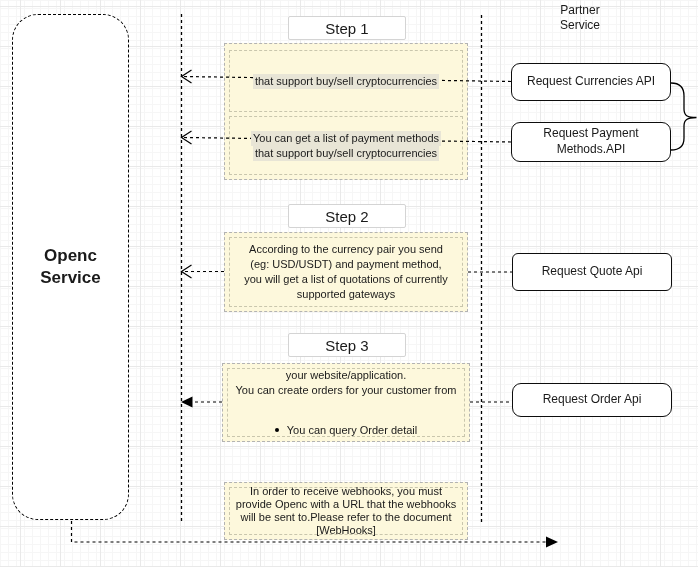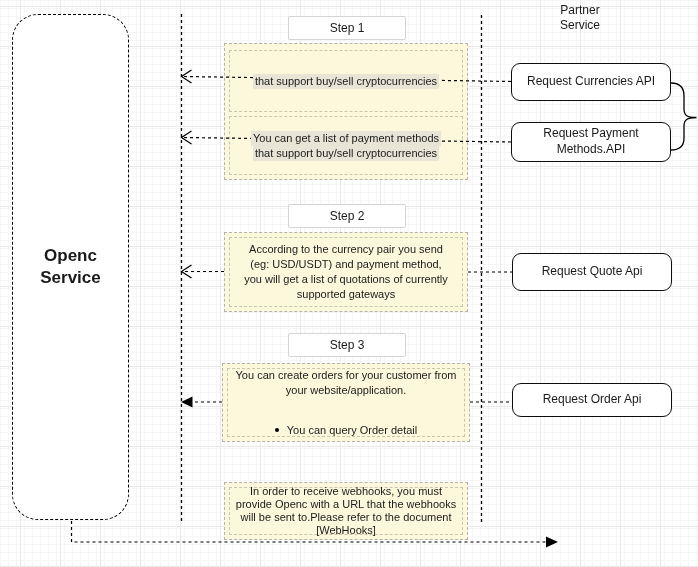--- a/index.html
+++ b/index.html
@@ -27,21 +27,21 @@
 
   .actor-partner {
     left:543px; top:3px; width:74px; text-align:center;
     font-size:12px; line-height:15px; z-index:10;
   }
 
   .step-header {
     left:288px; width:118px; height:24px;
     background:#fff; border:1px solid #d4d4d4; border-radius:2px;
     display:flex; align-items:center; justify-content:center;
-    font-size:12px; z-index:2;
+    font-size:15px; z-index:2;
   }
 
   .note-box {
     left:224px; width:244px;
     background:#fdf8dc; border:1px dashed #b3b3b3;
   }
   .inner-box {
     position:absolute; border:1px dashed #c9c6ad;
     display:flex; flex-direction:column; align-items:center; justify-content:center;
     text-align:center; font-size:11px; line-height:15px;
@@ -95,22 +95,22 @@
     <div class="inner-box" style="left:4px; top:4px; width:234px; height:70px;text-align:right;">
       <span class="pl">According to the currency pair you send</span>
       <span class="pl">(eg: USD/USDT) and payment method,</span>
       <span class="pl">you will get a list of quotations of currently</span>
       <span class="pl">supported gateways</span>
     </div>
   </div>
 
   <div class="abs note-box" style="left:222px; top:363px; width:248px; height:79px;">
     <div class="inner-box" style="left:4px; top:4px; width:238px; height:69px;">
+      <span class="pl">your website/application.</span>
       <span class="pl">You can create orders for your customer from</span>
-      <span class="pl">your website/application.</span>
       <span class="bullet-row">
         <span class="bullet-dot"></span>
         <span>You can query Order detail</span>
       </span>
     </div>
   </div>
 
   <div class="abs note-box" style="top:482px; height:58px;">
     <div class="inner-box" style="left:4px; top:4px; width:234px; height:48px; line-height:13px;">
       <span class="pl">In order to receive webhooks, you must</span>
@@ -119,21 +119,21 @@
       <span class="pl">[WebHooks]</span>
     </div>
   </div>
 
   <div class="abs api-box" style="top:122px; height:40px;">
     <span>Request Payment Methods.API</span>
   </div>
   <div class="abs api-box" style="top:63px; height:38px;">
     <span>Request Currencies API</span>
   </div>
-  <div class="abs api-box" style="left:512px; top:253px; height:38px;">
+  <div class="abs api-box" style="left:512px; top:253px; height:38px;border-radius:6px;">
     <span>Request Quote Api</span>
   </div>
   <div class="abs api-box" style="left:512px; top:383px; height:34px;">
     <span>Request Order Api</span>
   </div>
 
   <svg class="overlay" width="698" height="567" viewBox="0 0 698 567">
 
     <path d="M181.5 14 V521" stroke="#000" stroke-width="1.3" stroke-dasharray="3 3" fill="none"></path>
     <path d="M481.5 15 V522" stroke="#000" stroke-width="1.3" stroke-dasharray="3 3" fill="none"></path>

